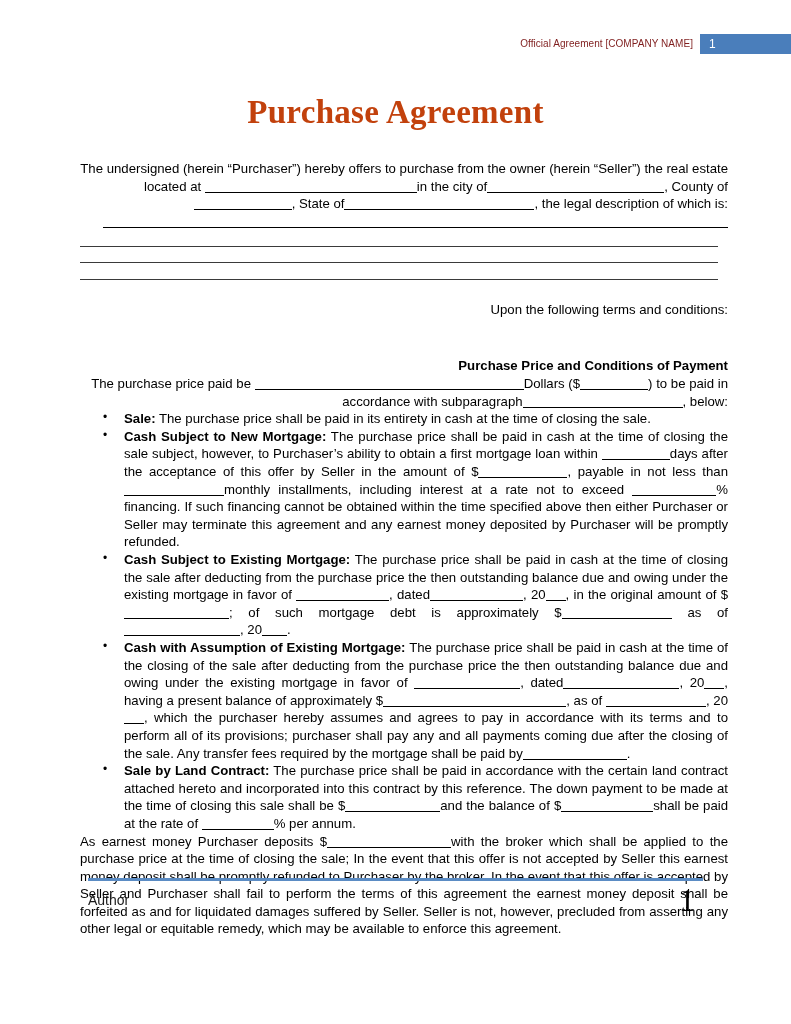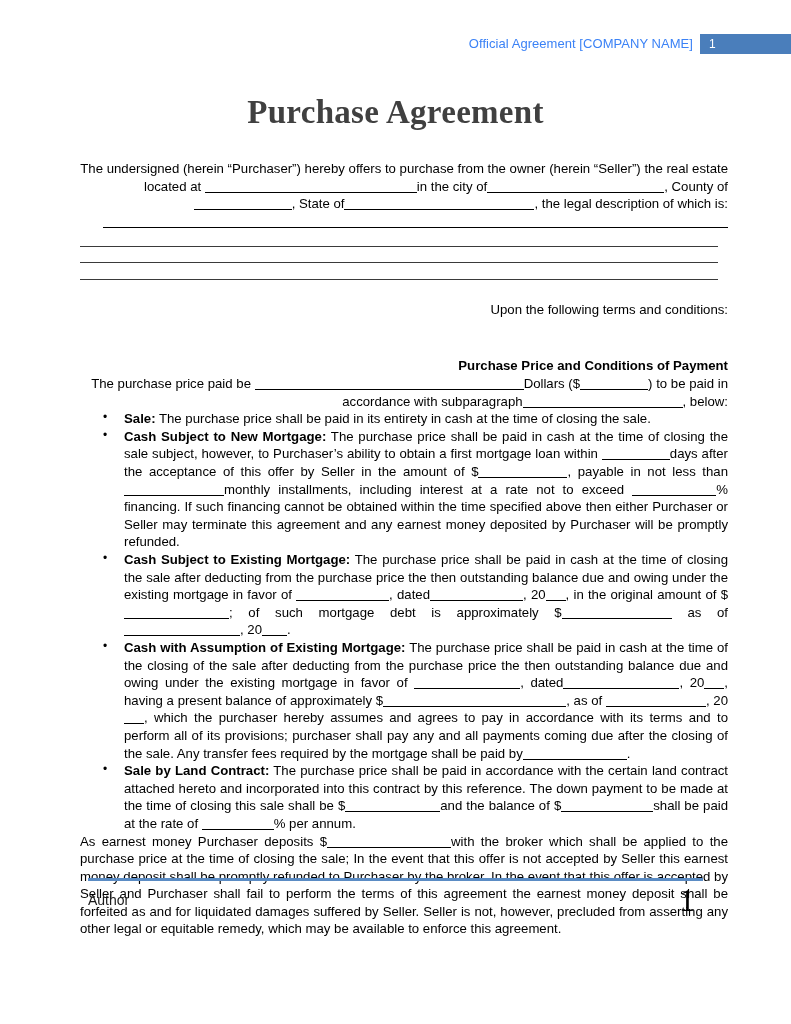--- a/index.html
+++ b/index.html
@@ -21,23 +21,23 @@
     position: absolute;
     top: 34px;
     left: 0;
     width: 791px;
     height: 24px;
   }
   .header-title {
     position: absolute;
     right: 98px;
     top: 1px;
-    font-size: 13px;
+    font-size: 10px;
     line-height: 18px;
-    color: #3b82f6;
+    color: #7f1d1d;
     white-space: nowrap;
     letter-spacing: 0.05px;
     text-align: center;
   }
   .header-pagebox {
     position: absolute;
     left: 700px;
     top: 0px;
     width: 91px;
     height: 20px;
@@ -56,21 +56,21 @@
   .doc-title {
     position: absolute;
     top: 92px;
     left: 0;
     width: 791px;
     text-align: center;
     font-family: "Liberation Serif", serif;
     font-weight: bold;
     font-size: 33px;
     line-height: 40px;
-    color: #404040;
+    color: #c2410c;
     letter-spacing: 0.3px;
   }
 
   
   .doc-body {
     position: absolute;
     top: 160px;
     left: 80px;
     width: 648px;
     font-size: 13.2px;

